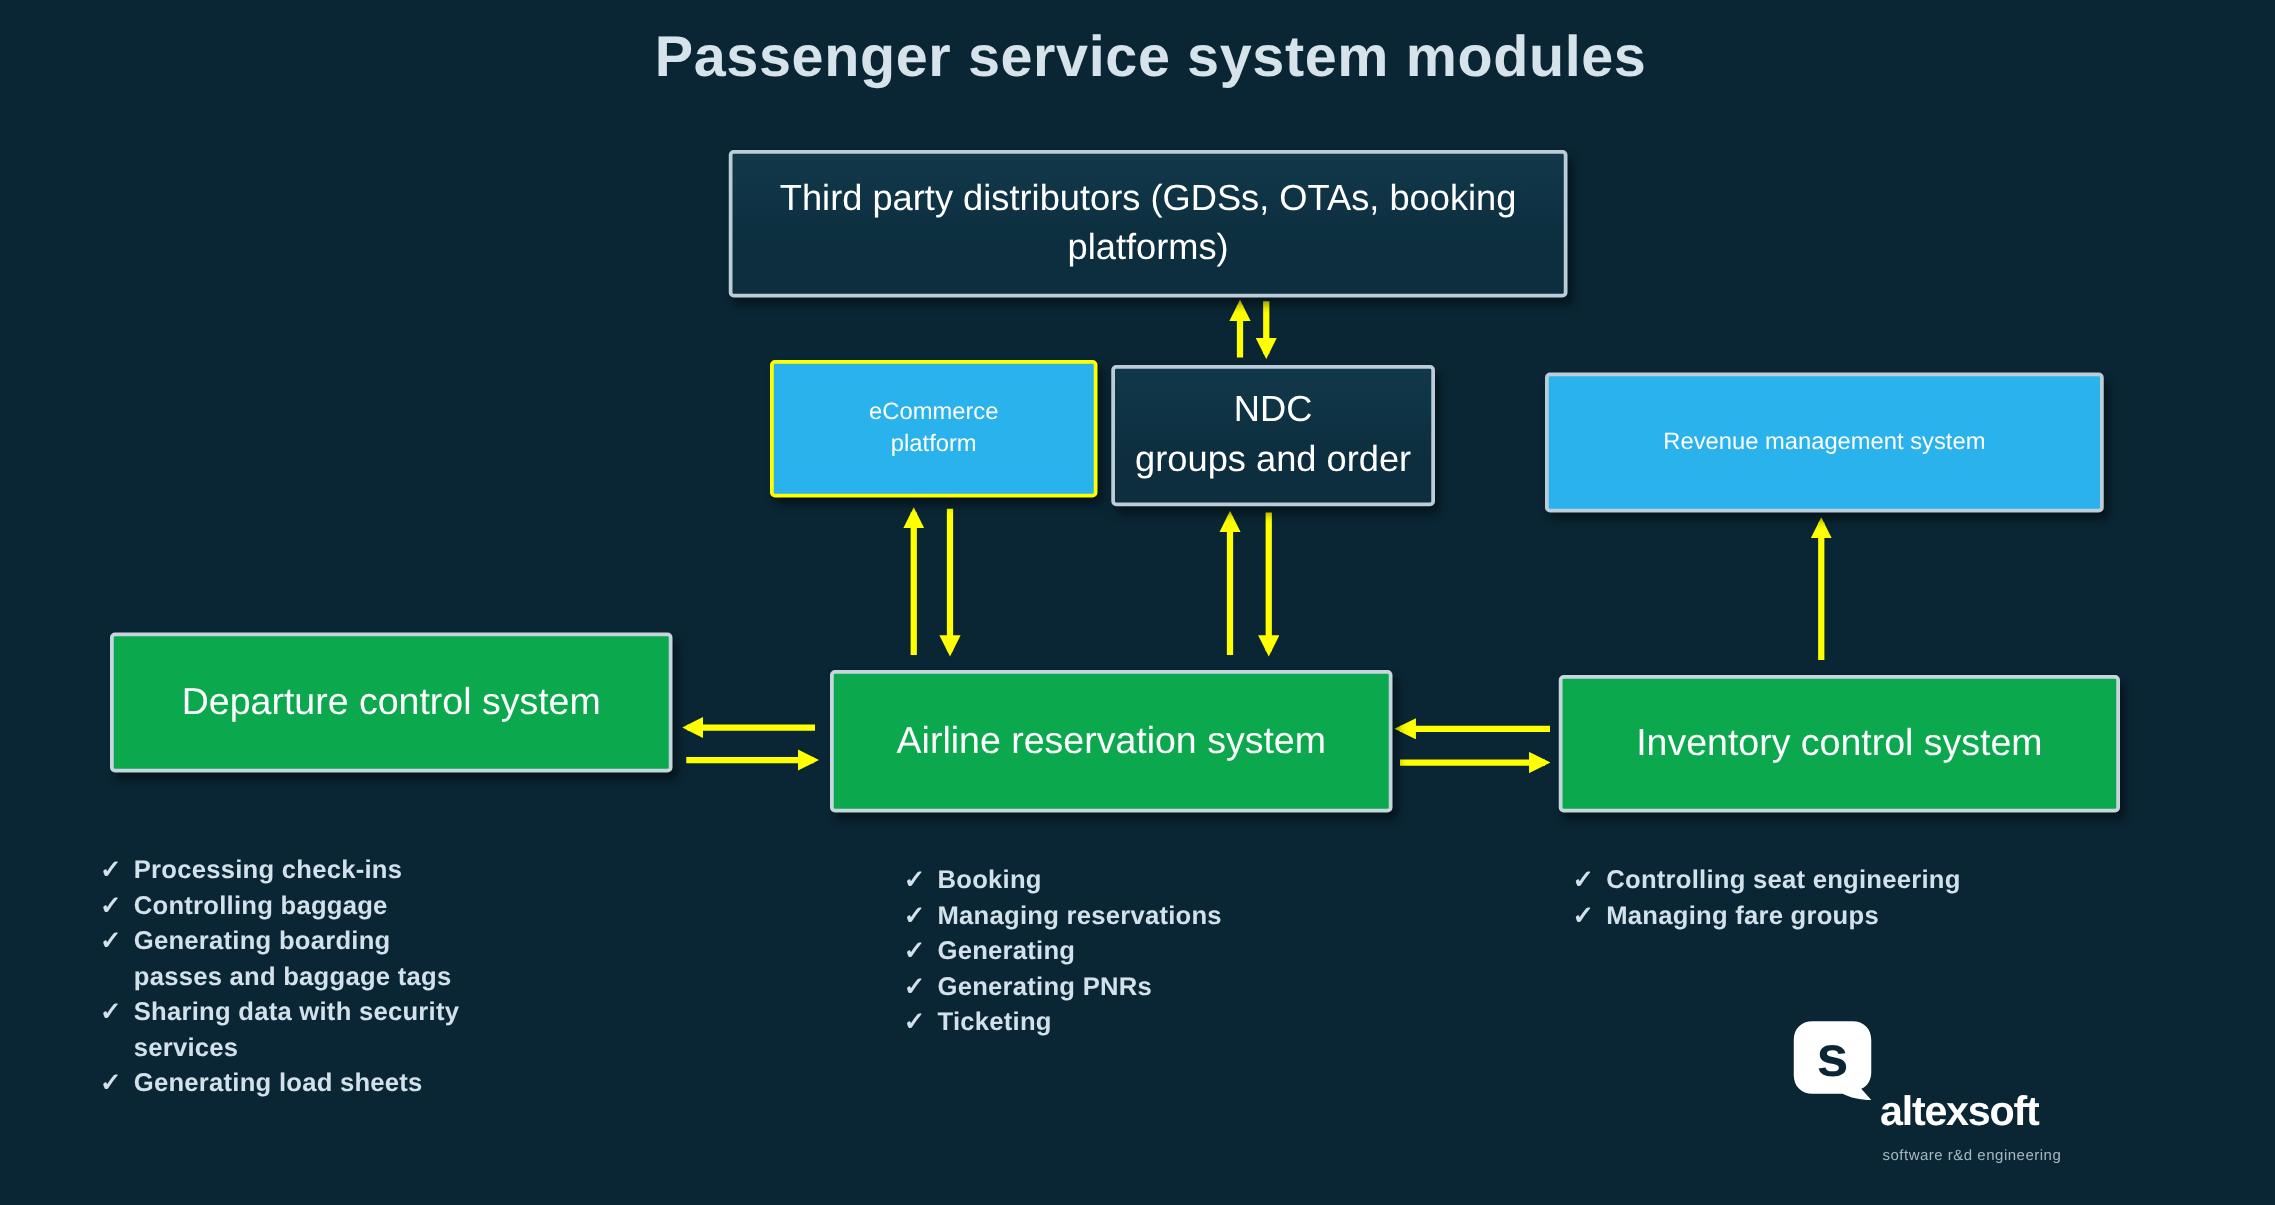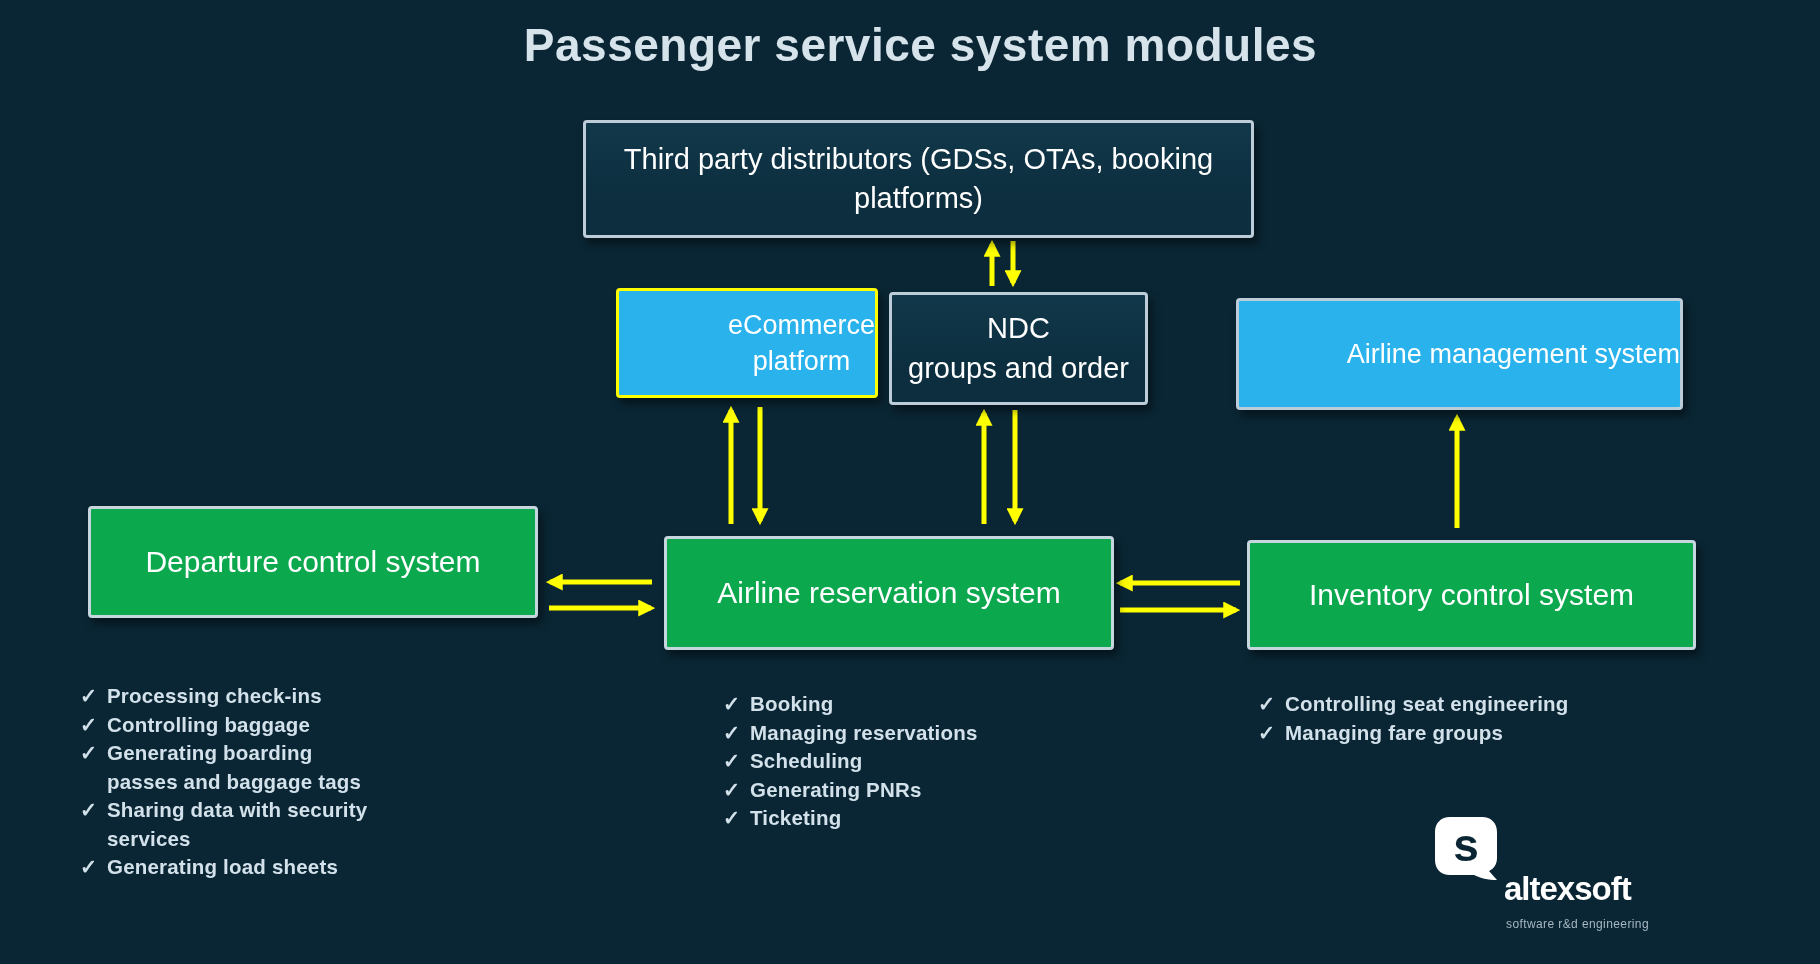--- a/index.html
+++ b/index.html
@@ -20,21 +20,21 @@
     position:absolute; display:flex; align-items:center; justify-content:center;
     text-align:center; color:#ffffff; border-radius:4px;
     box-shadow:4px 6px 8px rgba(0,0,0,.45);
     white-space:pre-line; line-height:1.35;
   }
   .node-dark{
     background:linear-gradient(180deg,#11384a 0%, #0C2E3E 70%);
     border:3px solid var(--border-light); font-size:29px;
   }
   .node-blue{
-    background:var(--box-blue); border:3px solid var(--border-light); font-size:27px;justify-content:flex-end;
+    background:var(--box-blue); border:3px solid var(--border-light); font-size:19px;
   }
   .node-blue.yellow-border{ border:3.5px solid var(--arrow-yellow); }
   .node-green{
     background:var(--box-green); border:3px solid #C7D5DF; font-size:30px;
   }
   #arrows{position:absolute; left:0; top:0; pointer-events:none;}
   .arrow{stroke:var(--arrow-yellow); stroke-width:5; fill:none;}
   #arrowhead path{fill:var(--arrow-yellow);}
   .checklist{position:absolute; color:var(--checklist-text);}
   .check-item{
@@ -89,21 +89,21 @@
     <span>eCommerce
 platform</span>
   </div>
 
   <div class="node node-dark" style="left:889px; top:292px; width:253px; height:107px;">
     <span>NDC
 groups and order</span>
   </div>
 
   <div class="node node-blue" style="left:1236px; top:298px; width:441px; height:106px;">
-    <span>Airline management system</span>
+    <span>Revenue management system</span>
   </div>
 
   <div class="node node-green" style="left:88px; top:506px; width:444px; height:106px;">
     <span>Departure control system</span>
   </div>
 
   <div class="node node-green" style="left:1247px; top:540px; width:443px; height:104px;">
     <span>Inventory control system</span>
   </div>
 
@@ -140,21 +140,21 @@
       <div class="check-item">
         <span class="check">✓</span>
         <span class="check-text">Booking</span>
       </div>
       <div class="check-item">
         <span class="check">✓</span>
         <span class="check-text">Managing reservations</span>
       </div>
       <div class="check-item">
         <span class="check">✓</span>
-        <span class="check-text">Scheduling</span>
+        <span class="check-text">Generating</span>
       </div>
       <div class="check-item">
         <span class="check">✓</span>
         <span class="check-text">Generating PNRs</span>
       </div>
       <div class="check-item">
         <span class="check">✓</span>
         <span class="check-text">Ticketing</span>
       </div>
     </div>

